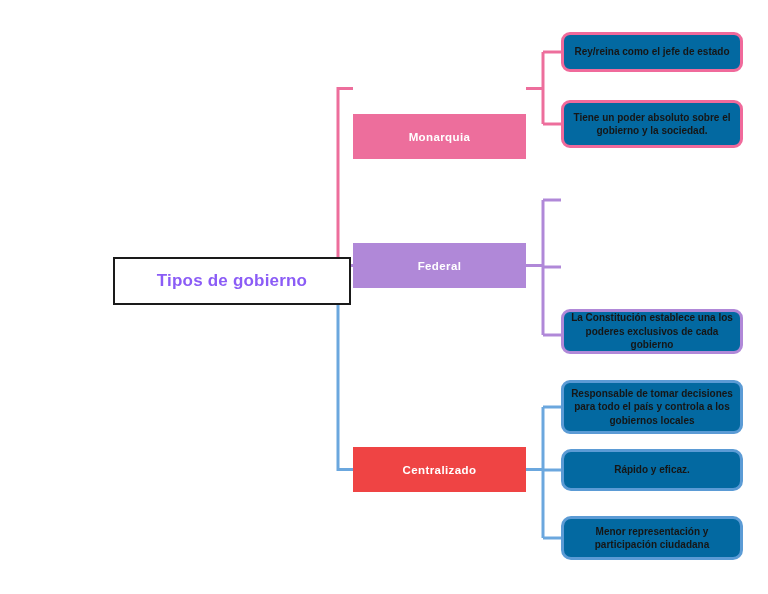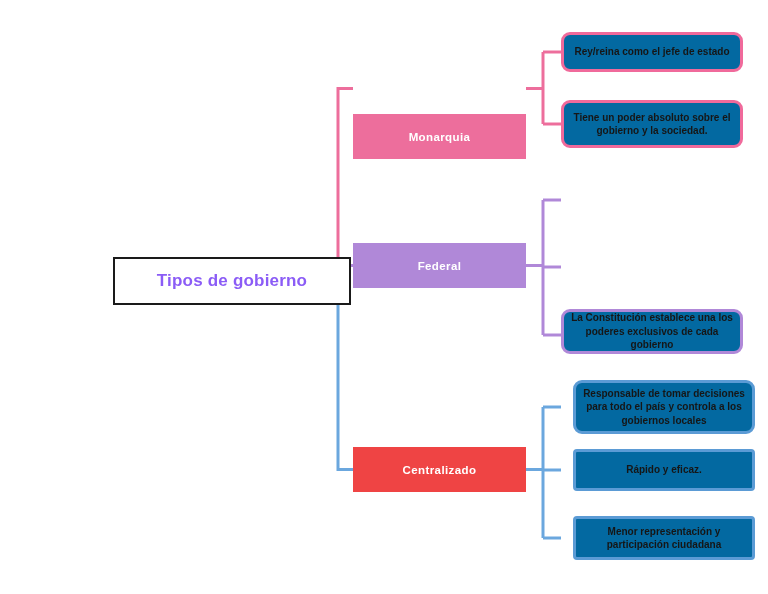--- a/index.html
+++ b/index.html
@@ -73,22 +73,22 @@
     font-size: 10px;
     font-weight: bold;
     line-height: 1.35;
     border-width: 3px;
     border-style: solid;
     border-radius: 9px;
     padding: 3px 6px;
   }
   .leaf.pink   { border-color: #F06A9B; }
   .leaf.purple { border-color: #B088D8; }
-  .leaf.blue   { border-color: #5B9BD5; margin-left: 12px; }
-  .leaf.sharp  { border-radius: 4px; }
+  .leaf.blue   { border-color: #5B9BD5; }
+  .leaf.sharp  { border-radius: 10px; }
 
   .leaf.l1 { top: 32px;  height: 40px; }
   .leaf.l2 { top: 100px; height: 48px; }
   .leaf.l3 { top: 176px; height: 48px; }
   .leaf.l4 { top: 243px; height: 48px; }
   .leaf.l5 { top: 309px; height: 45px; }
   .leaf.l6 { top: 380px; height: 54px; }
   .leaf.l7 { top: 449px; height: 42px; }
   .leaf.l8 { top: 516px; height: 44px; }
 </style>

